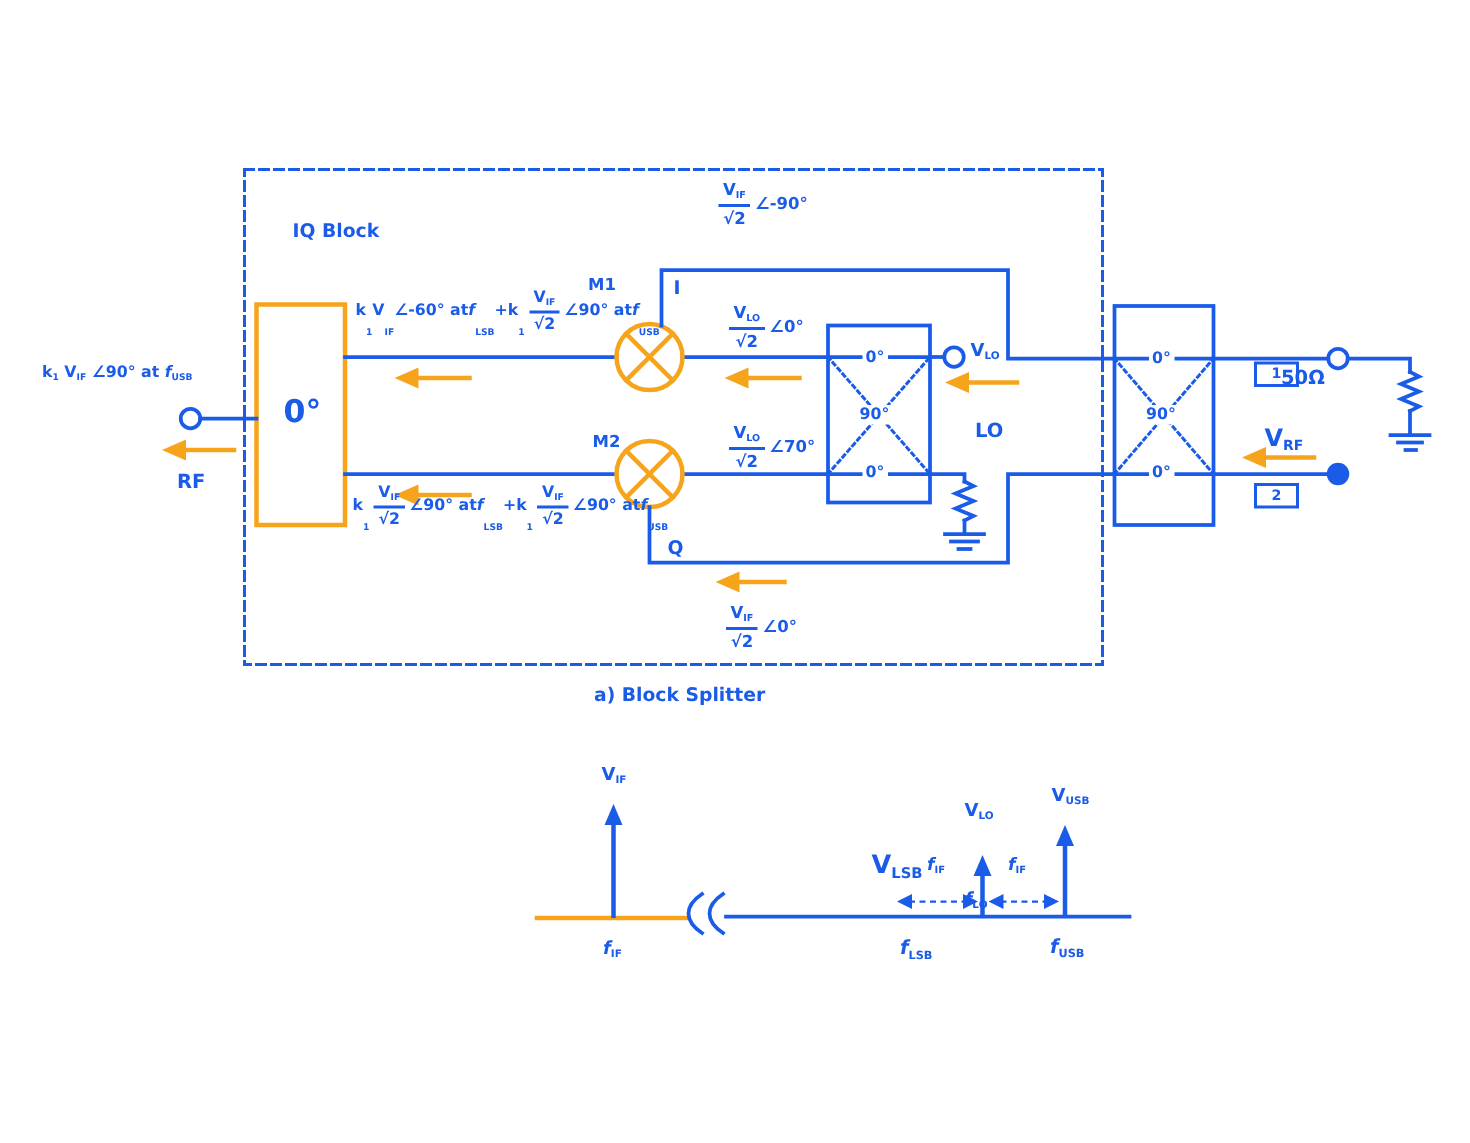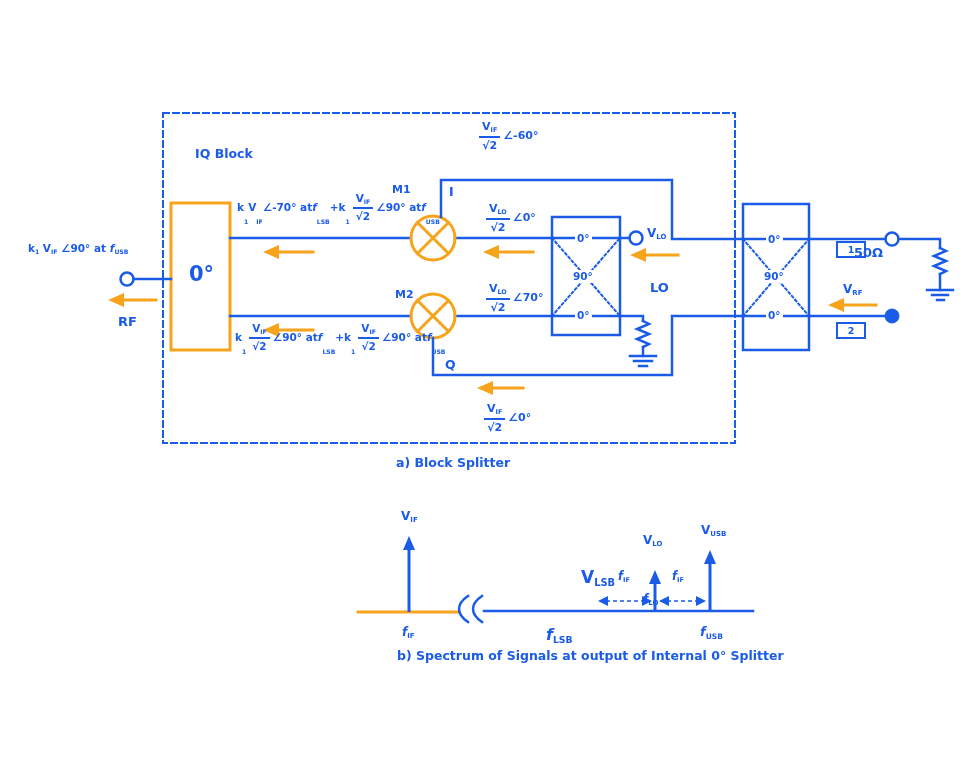--- a/index.html
+++ b/index.html
@@ -178,21 +178,21 @@
 
   <div class="lbl" style="left:28px;top:242px;font-size:10.5px;"><span>k</span><span class="ss">1</span><span> V</span><span class="ss">IF</span><span> ∠90° at </span><span class="it">f</span><span class="ss">USB</span></div>
   <div class="lbl" style="left:118px;top:315px;font-size:13px;">RF</div>
   <div class="lbl" style="left:189px;top:262px;font-size:21px;">0°</div>
 
   <div class="lbl" style="left:237px;top:187px;font-size:10.5px;display:flex;align-items:center;height:40px;">
       <span>k</span>
       <span class="ss">1</span>
       <span> V</span>
       <span class="ss">IF</span>
-      <span> ∠-70° at </span>
+      <span> ∠-60° at </span>
       <span class="it">f</span>
       <span class="ss">LSB</span>
       <span> +k</span>
       <span class="ss">1</span>
       <span class="frac">
         <span class="fn"><span>V</span><span class="ss">IF</span></span>
         <span class="fd"><span>√2</span></span>
       </span>
       <span> ∠90° at </span>
       <span class="it">f</span>
@@ -222,21 +222,21 @@
   <div class="lbl" style="left:392px;top:184px;">M1</div>
   <div class="lbl" style="left:395px;top:289px;">M2</div>
   <div class="lbl" style="left:449px;top:185px;font-size:12.5px;">I</div>
   <div class="lbl" style="left:445px;top:358px;font-size:12.5px;">Q</div>
 
   <div class="lbl" style="left:476px;top:117px;display:flex;align-items:center;height:38px;">
       <span class="frac">
         <span class="fn"><span>V</span><span class="ss">IF</span></span>
         <span class="fd"><span>√2</span></span>
       </span>
-      <span> ∠-60°</span>
+      <span> ∠-90°</span>
     </div>
   <div class="lbl" style="left:481px;top:399px;display:flex;align-items:center;height:38px;">
       <span class="frac">
         <span class="fn"><span>V</span><span class="ss">IF</span></span>
         <span class="fd"><span>√2</span></span>
       </span>
       <span> ∠0°</span>
     </div>
   <div class="lbl" style="left:483px;top:200px;display:flex;align-items:center;height:36px;">
       <span class="frac">
@@ -259,31 +259,30 @@
 
   <div class="lbl" style="left:647px;top:227px;font-size:12px;"><span>V</span><span class="ss">LO</span></div>
   <div class="lbl" style="left:650px;top:281px;font-size:13px;">LO</div>
 
   <div class="lbl mask" style="left:766px;top:233px;font-size:10.5px;">0°</div>
   <div class="lbl mask" style="left:762px;top:270px;font-size:10.5px;">90°</div>
   <div class="lbl mask" style="left:766px;top:309px;font-size:10.5px;">0°</div>
 
   <div class="pbox" style="left:836px;top:241px;">1</div>
   <div class="lbl" style="left:854px;top:246px;font-size:13px;">50Ω</div>
-  <div class="lbl" style="left:843px;top:283px;font-size:12px;"><span>V</span><span class="ss">RF</span></div>
+  <div class="lbl" style="left:843px;top:283px;font-size:16px;"><span>V</span><span class="ss">RF</span></div>
   <div class="pbox" style="left:836px;top:322px;">2</div>
 
   <div class="lbl" style="left:396px;top:456px;font-size:12.5px;">a) Block Splitter</div>
 
   <div class="lbl" style="left:401px;top:510px;font-size:12px;"><span>V</span><span class="ss">IF</span></div>
   <div class="lbl" style="left:402px;top:626px;font-size:12px;"><span class="it">f</span><span class="ss">IF</span></div>
   <div class="lbl" style="left:581px;top:568px;font-size:17px;text-align:right;"><span>V</span><span class="ss">LSB</span></div>
   <div class="lbl" style="left:618px;top:570px;font-size:11.5px;"><span class="it">f</span><span class="ss">IF</span></div>
   <div class="lbl" style="left:672px;top:570px;font-size:11.5px;"><span class="it">f</span><span class="ss">IF</span></div>
   <div class="lbl" style="left:643px;top:534px;font-size:12px;"><span>V</span><span class="ss">LO</span></div>
   <div class="lbl" style="left:701px;top:524px;font-size:12px;"><span>V</span><span class="ss">USB</span></div>
-  <div class="lbl" style="left:546px;top:626px;font-size:16px;"><span class="it">f</span><span class="ss">LSB</span></div>
+  <div class="lbl" style="left:600px;top:626px;font-size:13px;"><span class="it">f</span><span class="ss">LSB</span></div>
   <div class="lbl" style="left:643px;top:593px;font-size:12px;"><span class="it">f</span><span class="ss">LO</span></div>
   <div class="lbl" style="left:700px;top:625px;font-size:13px;"><span class="it">f</span><span class="ss">USB</span></div>
 
-  <div class="lbl" style="left:397px;top:649px;font-size:12.5px;">b) Spectrum of Signals at output of Internal 0° Splitter</div>
 
 </div>
 
 </body></html>

